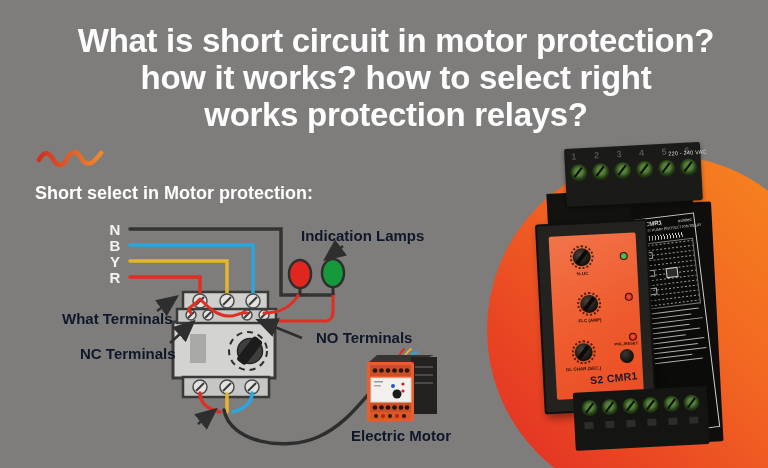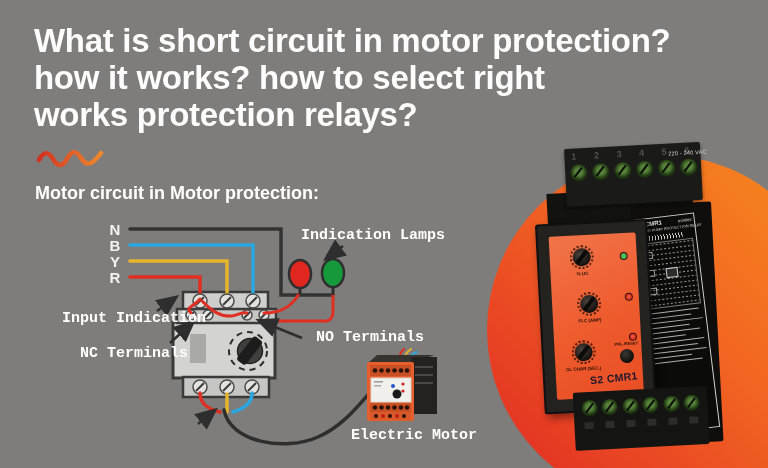--- a/index.html
+++ b/index.html
@@ -6,31 +6,31 @@
   html,body { width:768px; height:468px; }
   body { font-family:"Liberation Sans", sans-serif; }
   .stage { position:relative; width:768px; height:468px; background:var(--bg,#7e7d7b); overflow:hidden; }
 
   
   .circle { position:absolute; left:487px; top:155px; width:350px; height:350px; border-radius:50%;
     background:linear-gradient(225deg, var(--accent-orange,#f78c1e) 0%, #f26522 45%, var(--accent-red,#e12c24) 95%); }
 
   
   .title { position:absolute; left:34px; top:22px; width:724px; color:#fdfdfd;
-    font-size:33px; line-height:37px; font-weight:800; letter-spacing:-.3px; }
+    font-size:33px; line-height:37px; font-weight:800; letter-spacing:-.3px;text-align:center; }
   .title span { display:block; }
 
   .squiggle { position:absolute; left:36px; top:147px; }
 
   .subtitle { position:absolute; left:35px; top:183px; color:#fff; font-size:18px; font-weight:700; }
 
   
   .diagram-svg { position:absolute; left:0; top:0; pointer-events:none; }
 
-  .dlabel { position:absolute; color:#ffffff; font-size:15px; font-weight:700; white-space:nowrap;font-family:Liberation Mono, monospace; }
+  .dlabel { position:absolute; color:#0f172a; font-size:15px; font-weight:700; white-space:nowrap; }
   .wletter { position:absolute; width:18px; text-align:center; color:#f2f2f1; font-size:15px; font-weight:600; }
 
   
   .relay { position:absolute; left:534px; top:144px; width:184px; height:312px; transform:rotate(-3deg); }
   .relay .blk { position:absolute; }
   .top-block { left:38px; top:2px; width:136px; height:58px; background:#1a1a18; border-radius:2px; box-shadow:0 2px 4px rgba(0,0,0,.4); }
   .tnums { position:absolute; left:7px; top:3px; width:118px; display:flex; justify-content:space-between;
     font-size:9px; font-weight:700; color:#54544f; }
   .tscrews { position:absolute; left:5px; top:16px; width:127px; display:flex; justify-content:space-between; }
   .screw { width:17px; height:17px; border-radius:50%; position:relative;
@@ -96,21 +96,21 @@
   <svg class="squiggle" width="70" height="22" viewBox="0 0 70 22">
     <defs>
       <linearGradient id="sqg" x1="0" y1="0" x2="1" y2="0">
         <stop offset="0" stop-color="#d23022"></stop>
           <stop offset="1" stop-color="#f08a2c"></stop>
       </linearGradient>
     </defs>
     <path d="M3,13 q7,-13 14,-1 q7,12 14,0 q7,-13 14,-1 q6,10 14,2 q3,-3 6,-7" fill="none" stroke="url(#sqg)" stroke-width="4.5" stroke-linecap="round"></path>
   </svg>
 
-  <div class="subtitle">Motor circuit in Motor protection:</div>
+  <div class="subtitle">Short select in Motor protection:</div>
 
   <svg class="diagram-svg" width="768" height="468" viewBox="0 0 768 468">
     <defs>
       <marker id="ah" markerWidth="9" markerHeight="8" refX="7" refY="4" orient="auto">
         <path d="M0,0 L9,4 L0,8 z" fill="#2e2e2e"></path>
       </marker>
     </defs>
 
     <g>
       <rect x="173" y="322" width="102" height="56" fill="#d3d3d1" stroke="#3a3a3a" stroke-width="3"></rect>
@@ -231,21 +231,21 @@
       <line x1="198" y1="424" x2="214" y2="411" marker-end="url(#ah)"></line>
     </g>
   </svg>
 
   <div class="wletter" style="left:106px; top:221px;">N</div>
   <div class="wletter" style="left:106px; top:237px;">B</div>
   <div class="wletter" style="left:106px; top:253px;">Y</div>
   <div class="wletter" style="left:106px; top:269px;">R</div>
 
   <div class="dlabel" style="left:301px; top:227px;">Indication Lamps</div>
-  <div class="dlabel" style="left:62px; top:310px;">Input Indication</div>
+  <div class="dlabel" style="left:62px; top:310px;">What Terminals</div>
   <div class="dlabel" style="left:80px; top:345px;">NC Terminals</div>
   <div class="dlabel" style="left:316px; top:329px;">NO Terminals</div>
   <div class="dlabel" style="left:351px; top:427px;text-align:center;">Electric Motor</div>
 
   <div class="relay">
     <div class="blk step-block"></div>
     <div class="blk right-body"></div>
 
     <div class="blk top-block">
       <div class="tnums">

